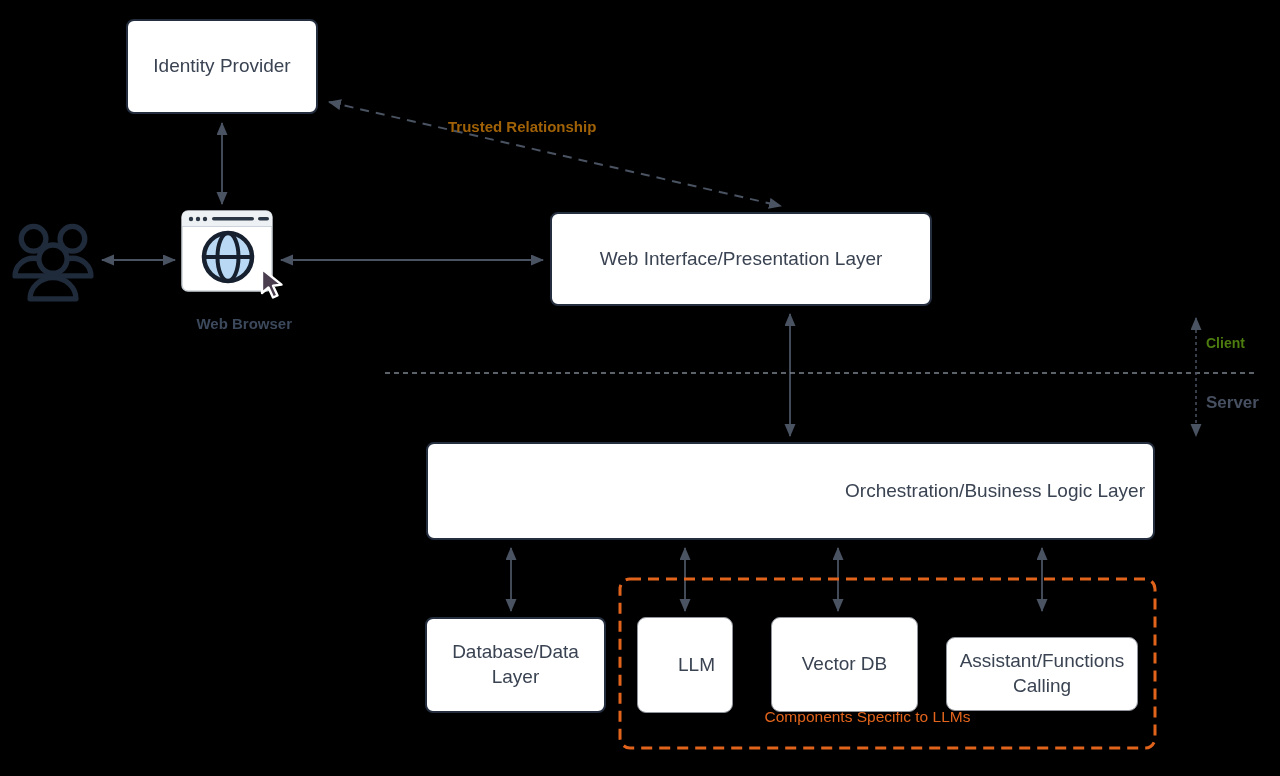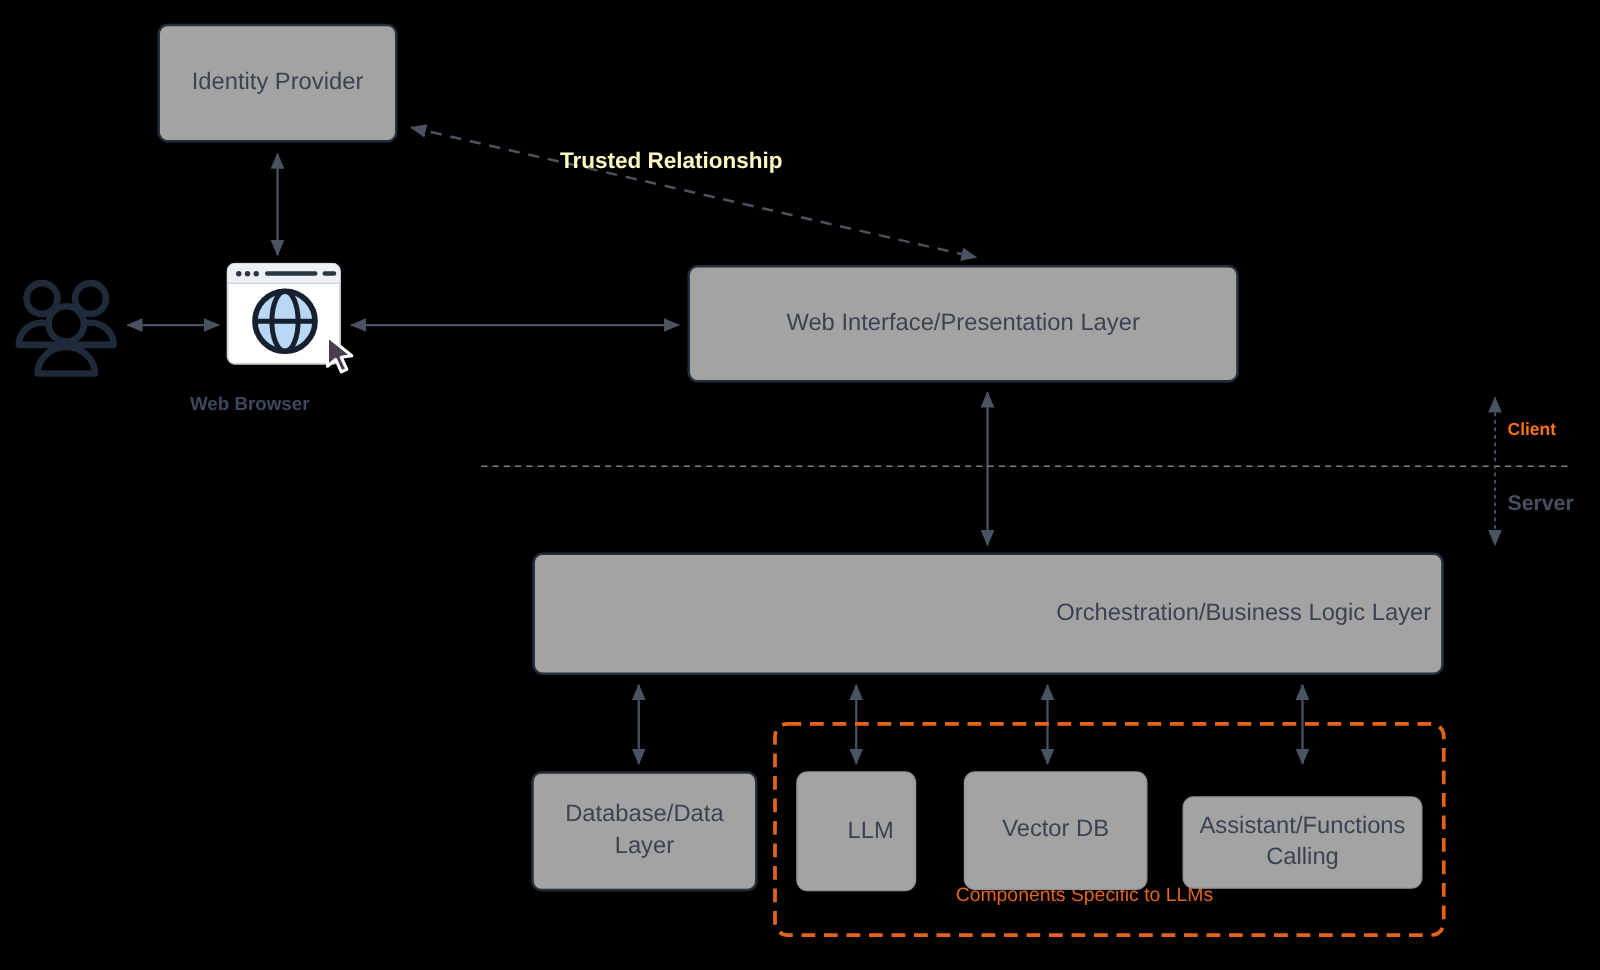--- a/index.html
+++ b/index.html
@@ -1,42 +1,42 @@
 <!DOCTYPE html>
 <html><head>
 <meta charset="utf-8">
 <style>
   html,body{margin:0;padding:0;background:#000;}
   #canvas{
     position:relative;width:1280px;height:776px;background:#000000;
     font-family:"Liberation Sans",sans-serif;overflow:hidden;
   }
   .node{
-    position:absolute;background:#a3a3a3;border:2px solid #242e3e;border-radius:8px;
+    position:absolute;background:#ffffff;border:2px solid #242e3e;border-radius:8px;
     display:flex;align-items:center;justify-content:center;text-align:center;
     color:#3a4352;font-size:19px;line-height:1.3;box-sizing:border-box;padding:4px 8px;
   }
   .node.inner{border:1.5px solid #8f949b;border-radius:9px;}
   #idp{left:126px;top:19px;width:192px;height:95px;}
-  #webiface{left:550px;top:212px;width:441px;height:94px;}
+  #webiface{left:550px;top:212px;width:382px;height:94px;}
   #orch{left:426px;top:442px;width:729px;height:98px;justify-content:flex-end;}
   #database{left:425px;top:617px;width:181px;height:96px;}
   #llm{left:637px;top:617px;width:96px;height:96px;padding-left:31px;}
   #vectordb{left:771px;top:617px;width:147px;height:95px;}
   #assistant{left:946px;top:637px;width:192px;height:74px;align-items:center;}
   #llm-group{position:absolute;left:618px;top:577px;width:539px;height:173px;}
   #llm-group .grp-border{position:absolute;inset:0;}
   #llm-group .grp-label{
     position:absolute;left:0;right:40px;bottom:24px;text-align:center;
     color:#e2641c;font-size:15.5px;font-weight:500;
   }
   .floating-label{position:absolute;color:#4c5564;}
-  #lbl-browser{left:152px;top:315px;width:140px;text-align:left;font-size:15px;font-weight:600;color:#3c495c;}
-  #lbl-trusted{left:448px;top:118px;font-size:18px;font-weight:600;color:#fef9c3;}
-  #lbl-client{left:1206px;top:335px;font-size:14px;font-weight:600;color:#f97316;}
+  #lbl-browser{left:152px;top:315px;width:140px;text-align:right;font-size:15px;font-weight:600;color:#3c495c;}
+  #lbl-trusted{left:448px;top:118px;font-size:15px;font-weight:600;color:#a16207;}
+  #lbl-client{left:1206px;top:335px;font-size:14px;font-weight:600;color:#4d7c0f;}
   #lbl-server{left:1206px;top:393px;font-size:17px;font-weight:600;color:#475061;}
   #arrow-layer{position:absolute;left:0;top:0;pointer-events:none;}
   #users-icon{position:absolute;left:8px;top:216px;}
   #browser-icon{position:absolute;left:181px;top:210px;}
   #cursor-icon{position:absolute;left:258px;top:266px;}
 </style>
 </head>
 <body>
 
 <div id="canvas">

